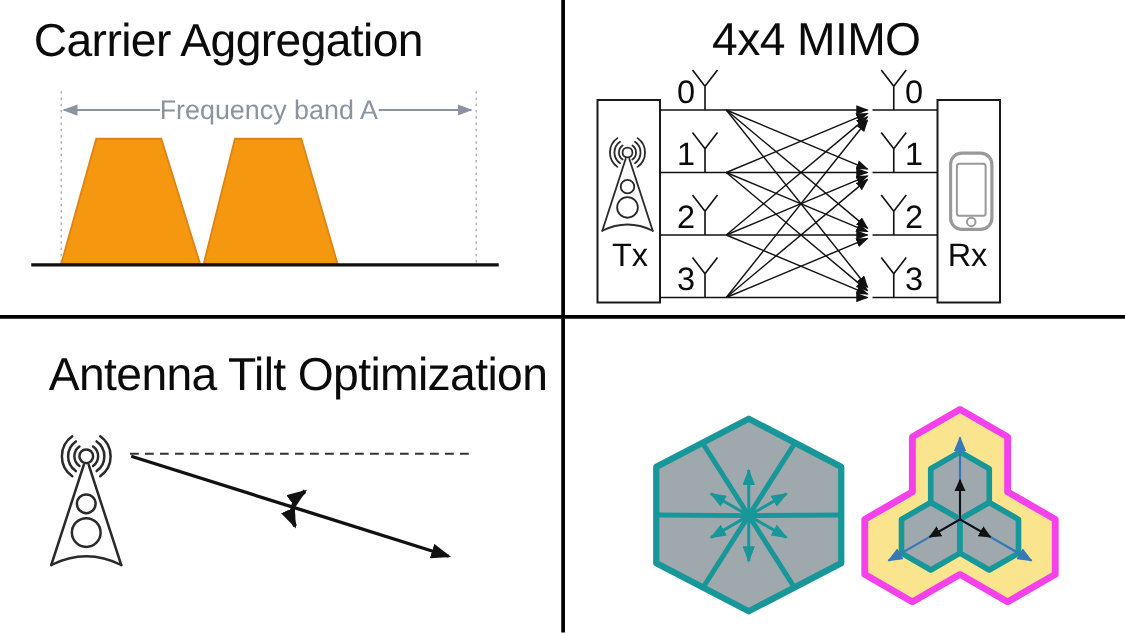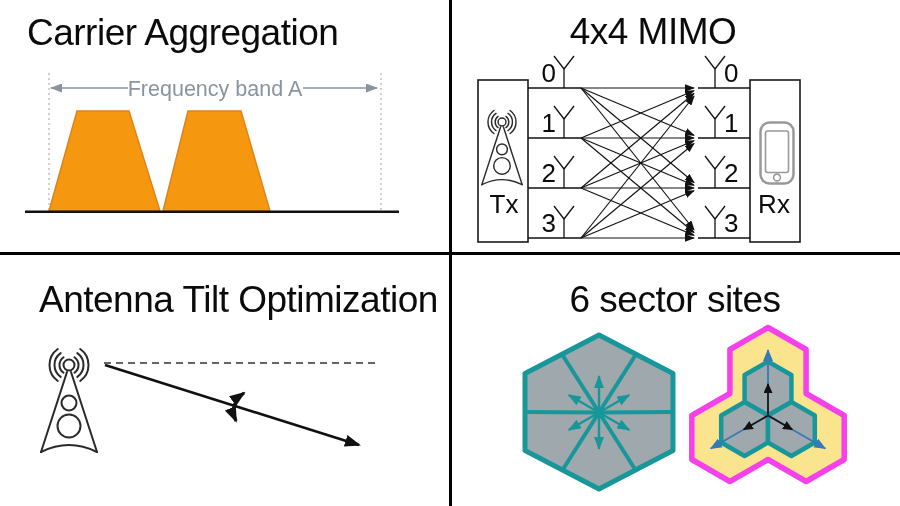--- a/index.html
+++ b/index.html
@@ -179,21 +179,20 @@
   <div class="panel-title title-left-low">Antenna Tilt Optimization</div>
   <svg width="450" height="253" viewBox="0 0 450 253">
     <use href="#tower-g" transform="translate(57,112)"></use>
     <line x1="92" y1="110" x2="367" y2="110" stroke="#333" stroke-width="1.6" stroke-dasharray="7 5"></line>
     <line x1="93" y1="112" x2="347" y2="192" class="ln-black" stroke-width="2.7" marker-end="url(#mk-lg)"></line>
     <path d="M 224,168 Q 216.5,151 232,140" class="ln-black" stroke-width="3.2" marker-start="url(#mk-lg)" marker-end="url(#mk-lg)"></path>
   </svg>
 </div>
 
 <div class="quad" id="q4">
-  <div class="panel-title title-center-low">6 sector sites</div>
   <svg width="450" height="253" viewBox="0 0 450 253">
 
     <polygon points="149,82 223,120.5 223,197.5 149,236 75,197.5 75,120.5" class="hexbig"></polygon>
     <g class="hexdiv">
       <line x1="149" y1="159.5" x2="186" y2="101.25"></line>
       <line x1="149" y1="159.5" x2="223" y2="159"></line>
       <line x1="149" y1="159.5" x2="186" y2="217.75"></line>
       <line x1="149" y1="159.5" x2="112" y2="217.75"></line>
       <line x1="149" y1="159.5" x2="75" y2="159"></line>
       <line x1="149" y1="159.5" x2="112" y2="101.25"></line>

